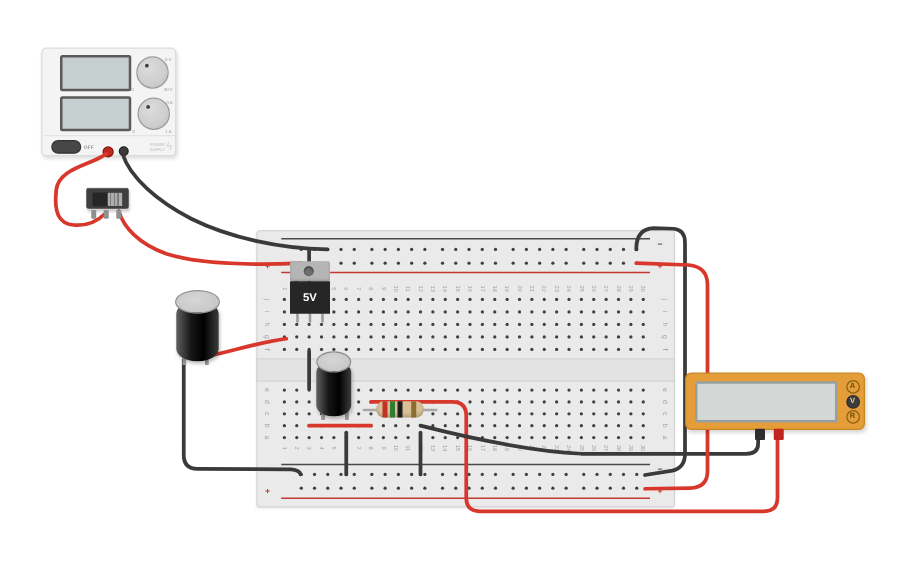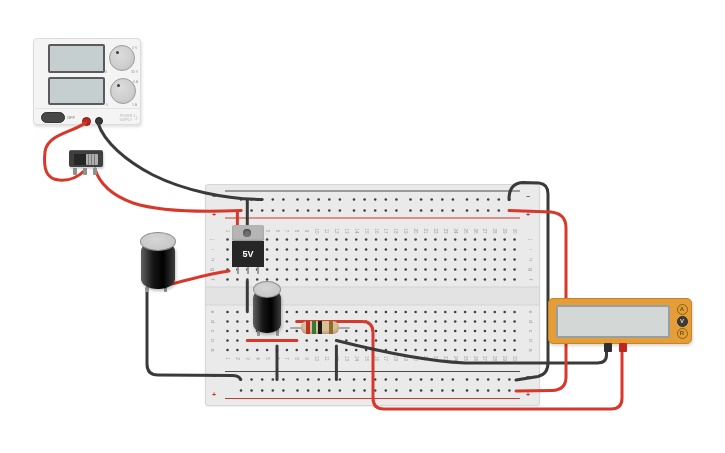--- a/index.html
+++ b/index.html
@@ -46,21 +46,21 @@
   .sswitch-knob{left:17px;top:3px;width:12px;height:10.5px;background:var(--switch-slider);border-radius:1px;
     background-image:linear-gradient(90deg,transparent 2px,#7c7c7c 2px,#7c7c7c 3px,transparent 3px,transparent 5px,#7c7c7c 5px,#7c7c7c 6px,transparent 6px,transparent 8px,#7c7c7c 8px,#7c7c7c 9px,transparent 9px);}
   .pin{background:#909090;border-radius:0 0 1px 1px;}
 
   
   .cap-body{background:linear-gradient(90deg,#616161 0%,#161616 35%,#000 65%,#3d3d3d 100%);}
   .cap-top{background:radial-gradient(ellipse at 45% 40%,#d6d6d6,var(--cap-top) 70%,#a8a8a8);border:1px solid #8e8e8e;border-radius:50%;}
   .cap-leg{background:#9a9a9a;width:3px;}
 
   
-  .reg{left:231px;top:225px;width:34px;height:49px;}
+  .reg{left:231px;top:209px;width:34px;height:49px;}
   .reg-tab{left:1px;top:0;width:32px;height:16px;background:var(--reg-tab);border-radius:2px;box-shadow:inset 0 -1px 2px rgba(0,0,0,.2);}
   .reg-hole{left:12px;top:4px;width:8px;height:8px;border-radius:50%;background:#6f6f6f;box-shadow:inset 0 1px 2px rgba(0,0,0,.5);}
   .reg-body{left:1px;top:16px;width:32px;height:26px;background:var(--reg-body);color:#fff;font-weight:bold;font-size:9px;text-align:center;line-height:26px;}
   .reg-leg{width:2.5px;height:7px;background:#9a9a9a;top:42px;}
 
   
   .res{left:290px;top:321px;width:60px;height:14px;}
   .res-lead{top:5.5px;width:14px;height:2.5px;background:#a8a8a8;border-radius:1px;}
   .res-body{left:11px;top:0;width:38px;height:13px;background:var(--res-body);border-radius:6px;box-shadow:inset 0 -2px 3px rgba(0,0,0,.18);}
   .res-band{top:0;width:3.5px;height:13px;}

